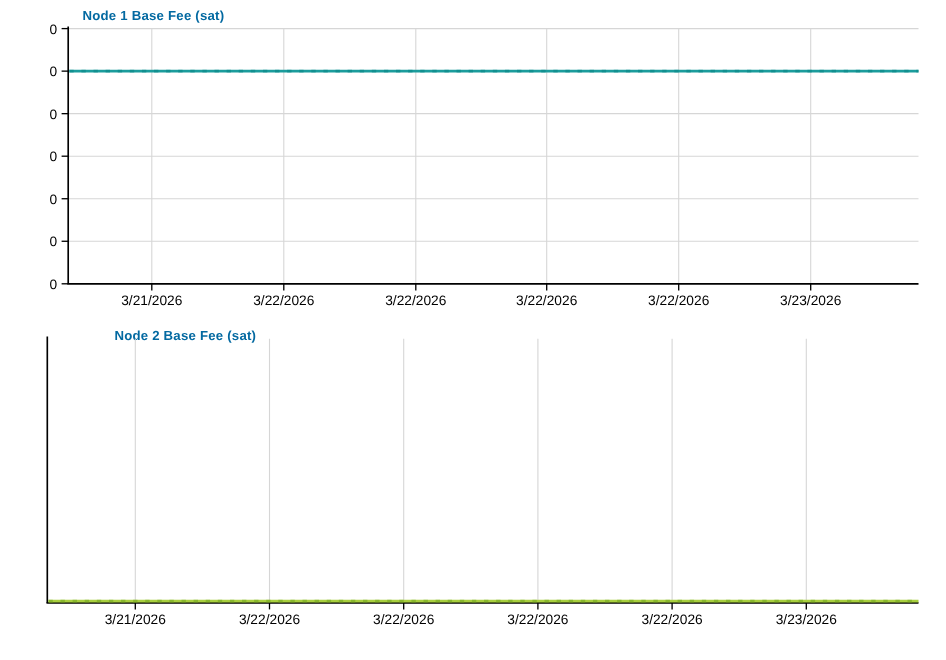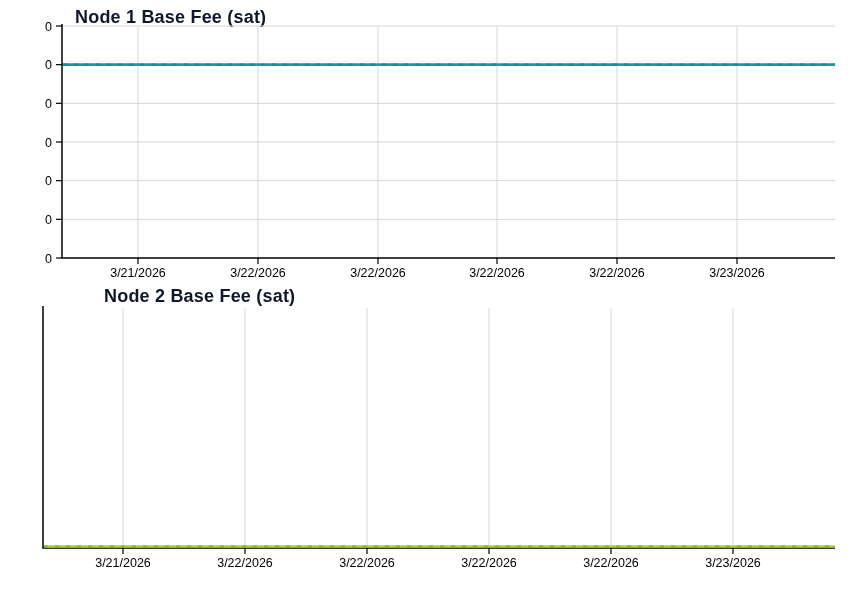--- a/index.html
+++ b/index.html
@@ -7,34 +7,34 @@
     position: relative;
     width: 860px;
     height: 600px;
     background: #ffffff;
     font-family: "Liberation Sans", sans-serif;
     overflow: hidden;
   }
   .chart-title {
     position: absolute;
     font-weight: 700;
-    font-size: 18px;
-    color: #0f172a;
+    font-size: 12px;
+    color: #0369a1;
     letter-spacing: 0.2px;
     white-space: nowrap;
   }
   #chart-svg { position: absolute; left: 0; top: 0; }
   text { font-family: "Liberation Sans", sans-serif; }
 </style>
 </head>
 <body>
 
 <div id="stage">
   <div class="chart-title" style="left:75px; top:7px;">Node 1 Base Fee (sat)</div>
-  <div class="chart-title" style="left:58px; top:286px;padding-left:46px;">Node 2 Base Fee (sat)</div>
+  <div class="chart-title" style="left:58px; top:298px;padding-left:46px;">Node 2 Base Fee (sat)</div>
   <svg id="chart-svg" width="860" height="600" viewBox="0 0 860 600">
       <line x1="138" y1="26" x2="138" y2="258" stroke="#d6d6d6" stroke-width="1"></line>
       <line x1="258" y1="26" x2="258" y2="258" stroke="#d6d6d6" stroke-width="1"></line>
       <line x1="378" y1="26" x2="378" y2="258" stroke="#d6d6d6" stroke-width="1"></line>
       <line x1="497" y1="26" x2="497" y2="258" stroke="#d6d6d6" stroke-width="1"></line>
       <line x1="617" y1="26" x2="617" y2="258" stroke="#d6d6d6" stroke-width="1"></line>
       <line x1="737" y1="26" x2="737" y2="258" stroke="#d6d6d6" stroke-width="1"></line>
       <line x1="62" y1="26" x2="835" y2="26" stroke="#d6d6d6" stroke-width="1"></line>
       <line x1="56" y1="26" x2="62" y2="26" stroke="#000000" stroke-width="1.2"></line>
       <text x="52" y="30.5" text-anchor="end" font-size="12.5px" fill="#000000">0</text>

